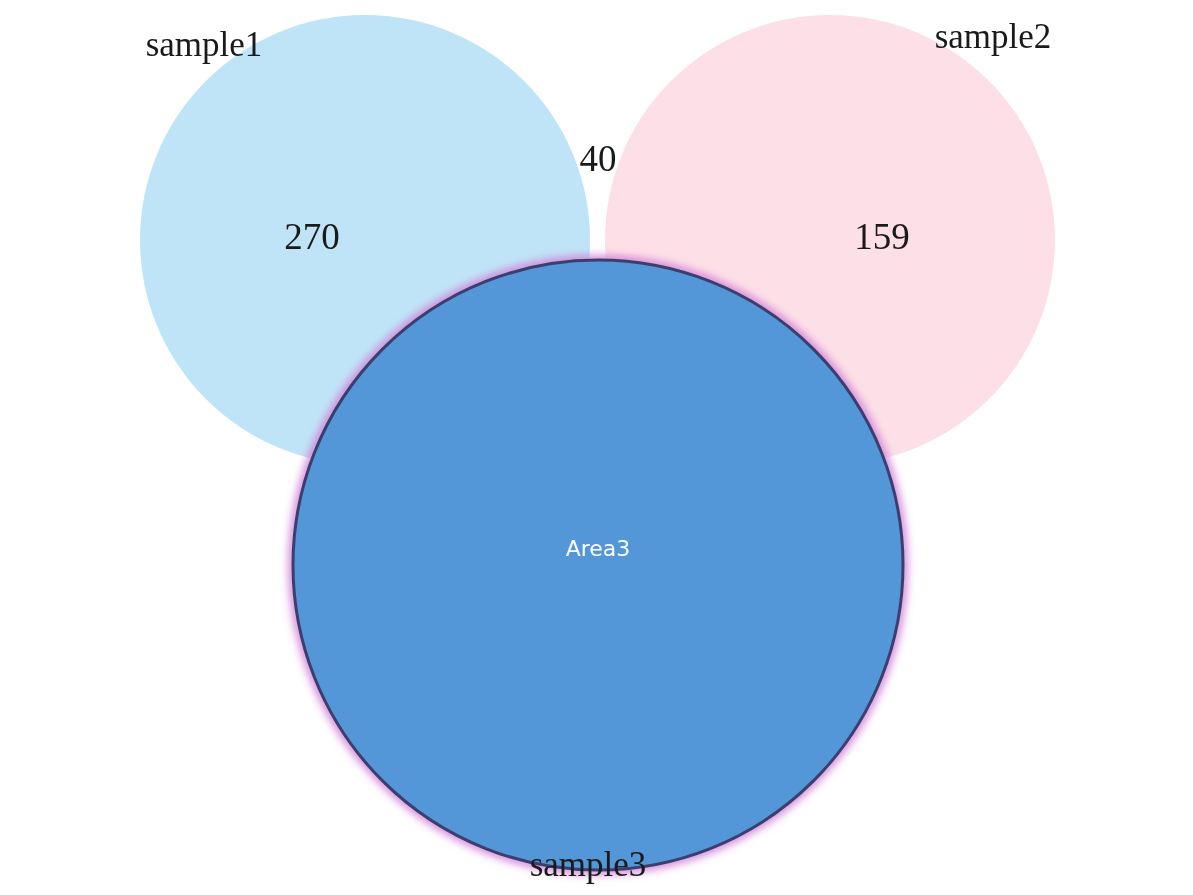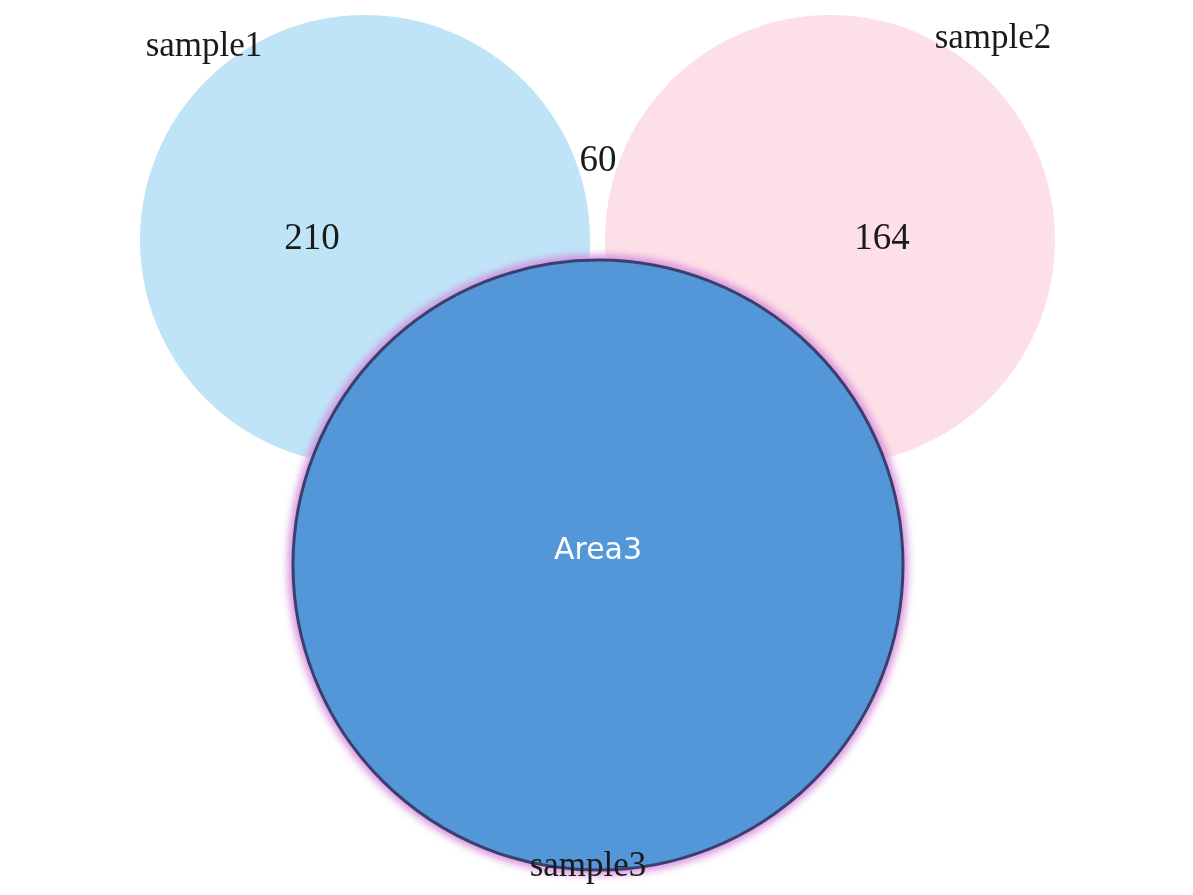--- a/index.html
+++ b/index.html
@@ -36,21 +36,21 @@
   .set-name {
     font-size: 35px;
     line-height: 1;
   }
   .count-label {
     font-size: 37px;
     line-height: 1;
   }
   .area-label {
     font-family: "DejaVu Sans", "Liberation Sans", sans-serif;
-    font-size: 30px;
+    font-size: 22px;
     line-height: 1;
     color: #ffffff;
   }
   
   #label-sample1 { left: 204px; top: 44px;  transform: translate(-50%, -50%); }
   #label-sample2 { left: 993px; top: 36px;  transform: translate(-50%, -50%); }
   #label-sample3 { left: 588px; top: 864px; transform: translate(-50%, -50%); }
   #count-only1   { left: 312px; top: 236px; transform: translate(-50%, -50%); }
   #count-only2   { left: 882px; top: 236px; transform: translate(-50%, -50%); }
   #count-shared12{ left: 598px; top: 158px; transform: translate(-50%, -50%); }
@@ -81,21 +81,21 @@
     <circle cx="598" cy="565" r="305" fill="none" stroke="#d27fd8" stroke-width="9" filter="url(#set3-glow)"></circle>
     <circle id="circle-sample3" cx="598" cy="565" r="305" fill="#5497d8" stroke="#3b3f6e" stroke-width="3"></circle>
   </svg>
 
   <div class="venn-label set-name" id="label-sample1">sample1</div>
 
   <div class="venn-label set-name" id="label-sample2">sample2</div>
 
   <div class="venn-label set-name" id="label-sample3">sample3</div>
 
-  <div class="venn-label count-label" id="count-only1">210</div>
+  <div class="venn-label count-label" id="count-only1">270</div>
 
-  <div class="venn-label count-label" id="count-only2">164</div>
+  <div class="venn-label count-label" id="count-only2">159</div>
 
-  <div class="venn-label count-label" id="count-shared12">60</div>
+  <div class="venn-label count-label" id="count-shared12">40</div>
 
   <div class="venn-label area-label" id="label-area3">Area3</div>
 
 </div>
 
 </body></html>

